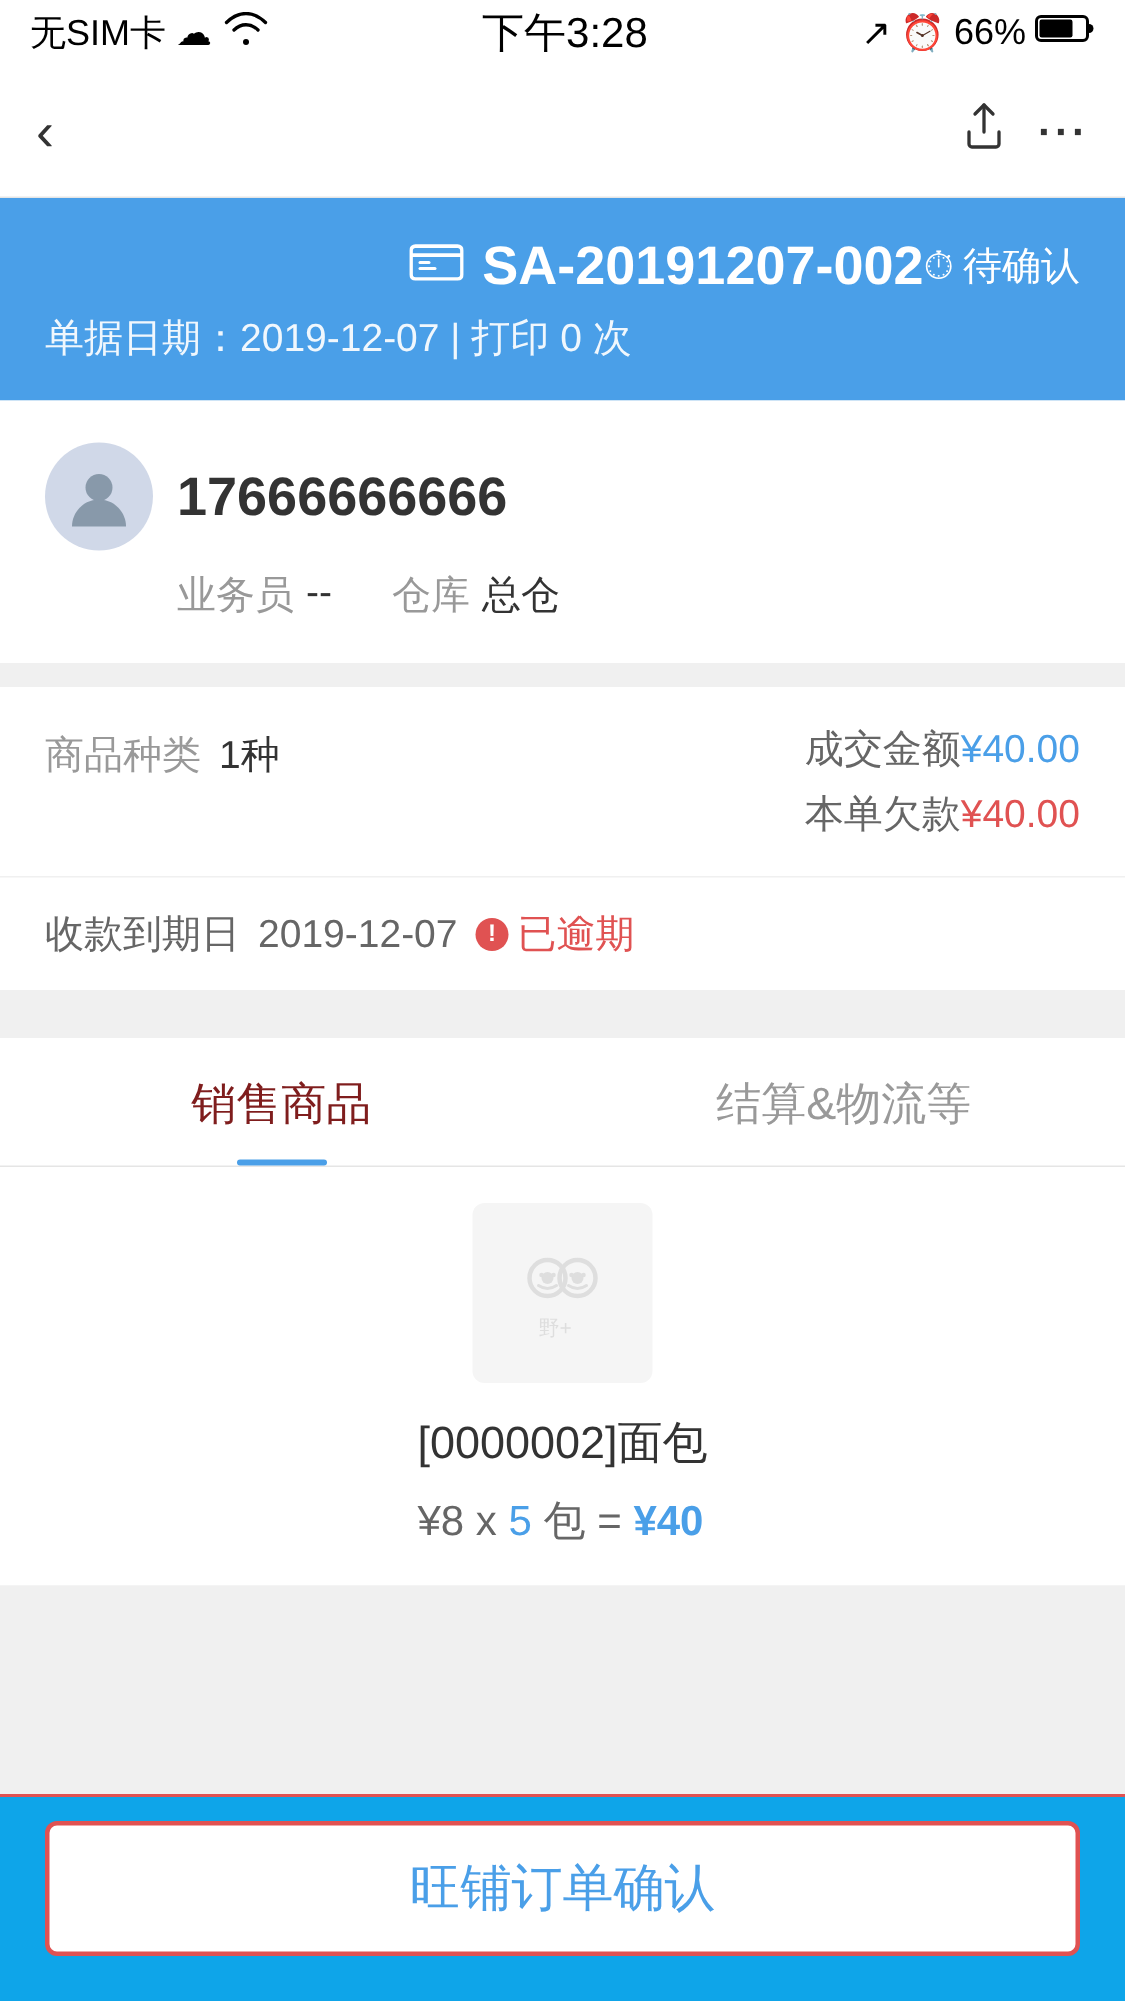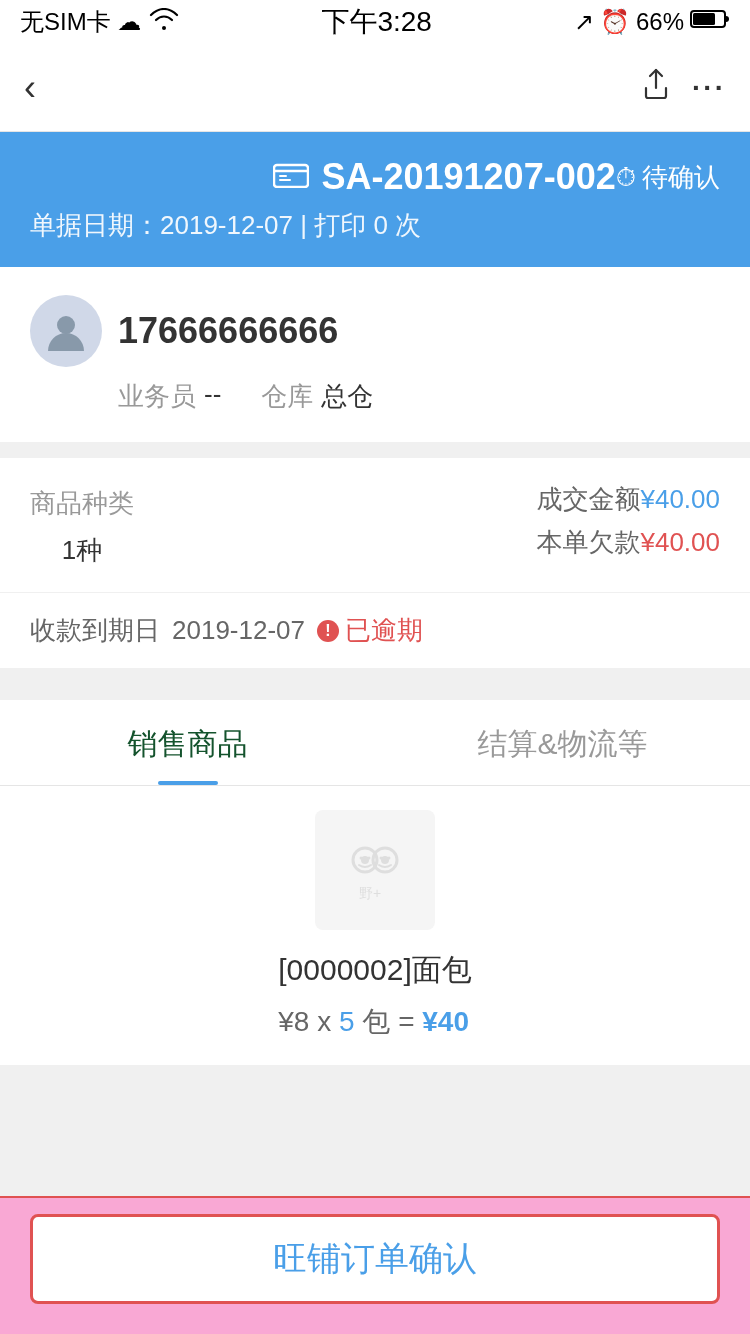--- a/index.html
+++ b/index.html
@@ -151,21 +151,20 @@
       align-items: flex-start;
       justify-content: space-between;
     }
     .product-types {
       display: flex;
       align-items: center;
       gap: 12px;
       font-size: 26px;
       color: #666;
       padding-top: 4px;
-      flex-direction: column;
     }
     .product-types-value { color: #333; }
     .amounts-block {
       display: flex;
       flex-direction: column;
       align-items: flex-end;
       gap: 8px;
     }
     .amount-row {
       display: flex;
@@ -221,21 +220,21 @@
     .tab-item {
       flex: 1;
       text-align: center;
       padding: 24px 0 20px;
       font-size: 30px;
       color: #999;
       position: relative;
       cursor: pointer;
     }
     .tab-item.active {
-      color: #14532d;
+      color: #7f1d1d;
     }
     .tab-underline {
       position: absolute;
       bottom: 0;
       left: 50%;
       transform: translateX(-50%);
       width: 60px;
       height: 4px;
       background: #4a9fe8;
       border-radius: 2px;
@@ -282,21 +281,21 @@
       height: 200px;
       background: #f0f0f0;
     }
 
     
     .bottom-bar {
       position: fixed;
       bottom: 0;
       left: 0;
       width: 750px;
-      background: #f9a8d4;
+      background: #0ea5e9;
       padding: 16px 30px 30px;
       border-top: 2px solid #e05252;
     }
     .confirm-btn {
       width: 100%;
       height: 90px;
       border: 3px solid #e05252;
       border-radius: 8px;
       background: #fff;
       color: #4a9fe8;

